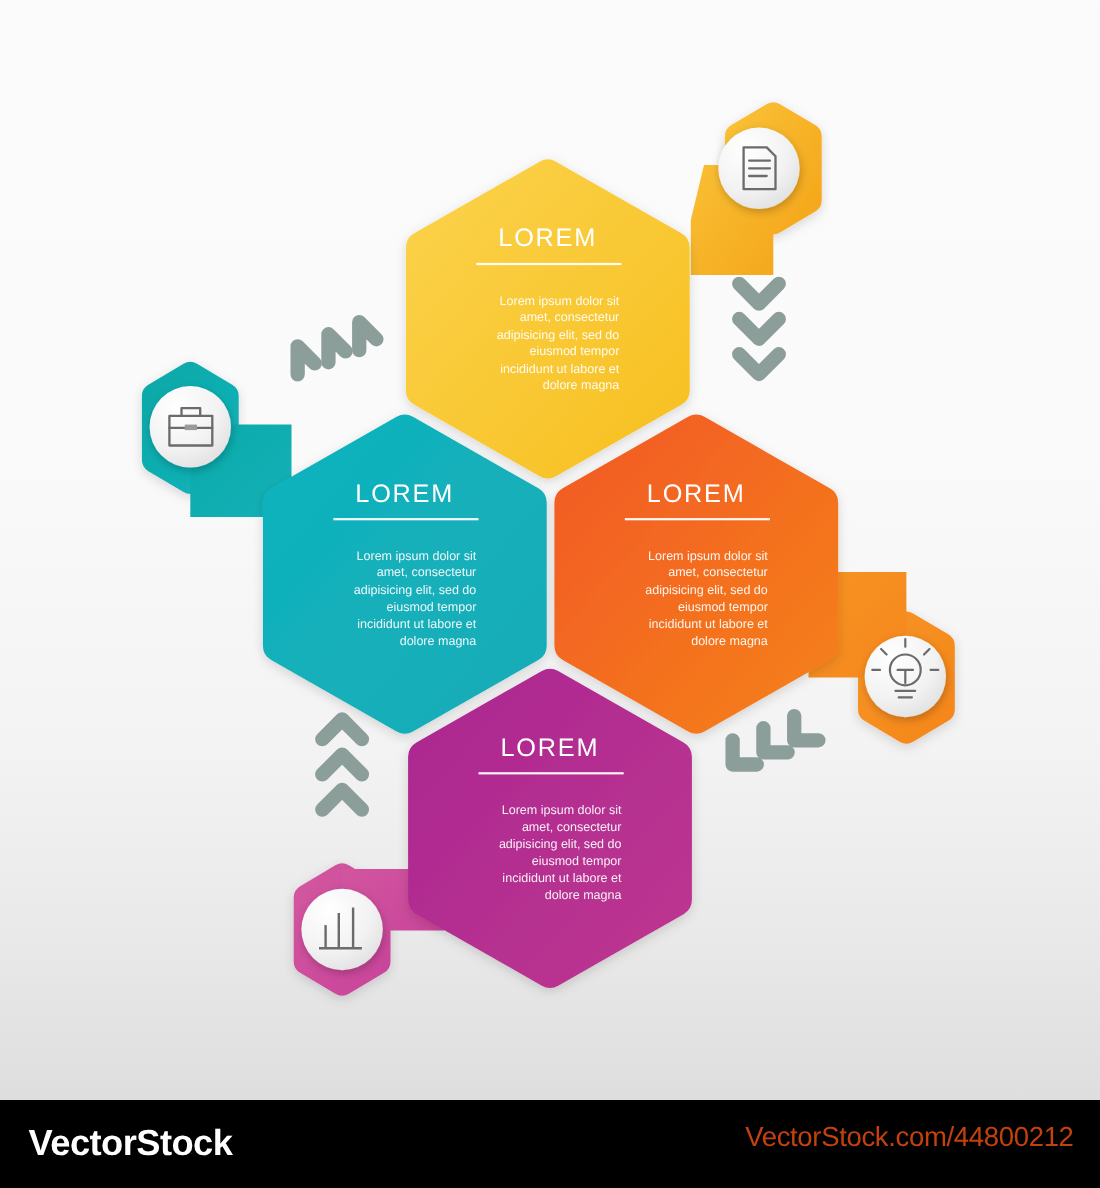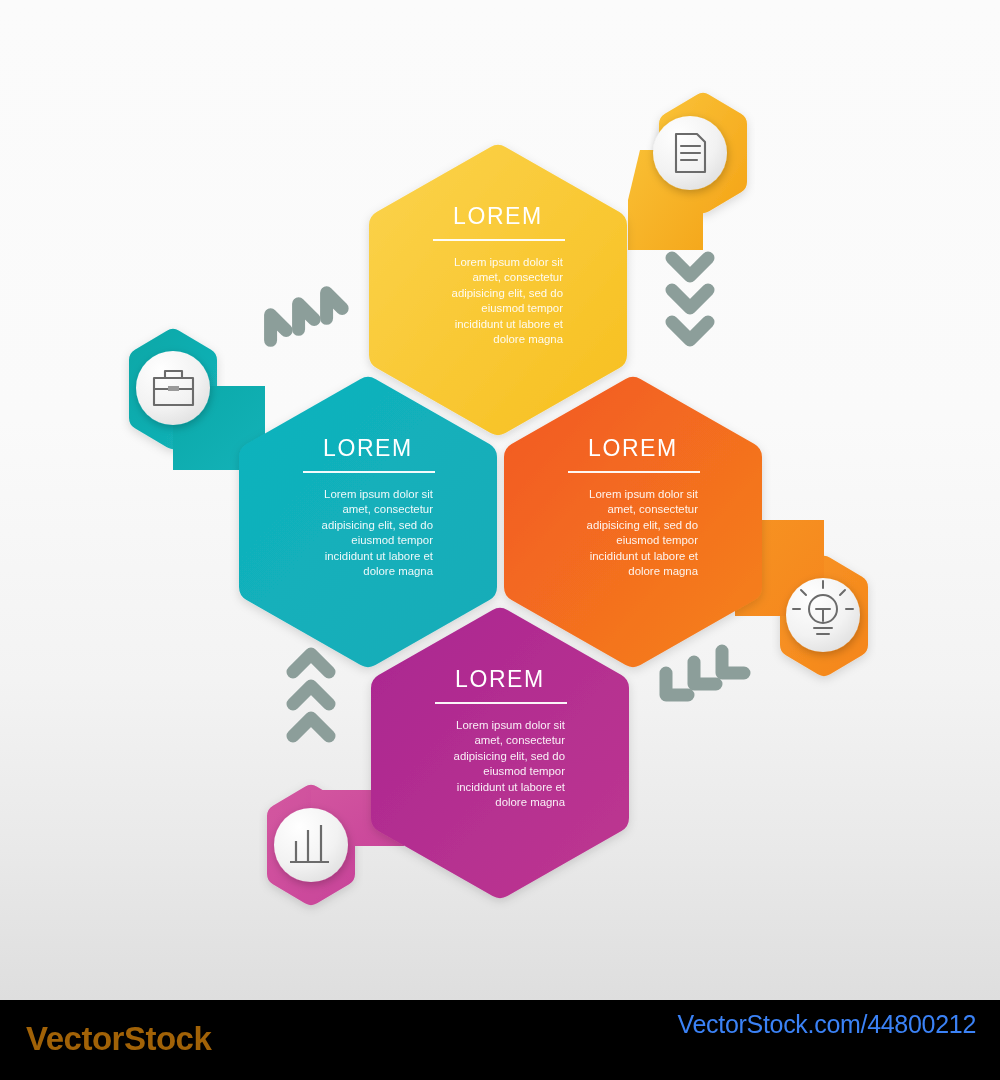--- a/index.html
+++ b/index.html
@@ -23,21 +23,21 @@
     font-weight:normal;
     font-size:23px;
     letter-spacing:1.6px;
     line-height:1;
     white-space:nowrap;
   }
   .title-rule{
     height:2px;background:#ffffff;margin-top:11px;opacity:.95;
   }
   .card-body{
-    margin-top:14px;
+    margin-top:26px;
     font-size:11.4px;
     line-height:15.4px;
     color:#ffffff;
     opacity:.92;
     text-align:right;
     width:130px;
   }
 
   
   .c-yellow{left:433px;top:205px;}
@@ -54,26 +54,26 @@
   .c-orange .card-title{margin-left:20px;}
   .c-purple .card-title{margin-left:20px;}
 
   
   #footer{
     position:absolute;left:0;top:1000px;width:1000px;height:80px;
     background:#000000;
   }
   #footer .brand{
     position:absolute;left:26px;top:20px;
-    color:#a16207;font-size:33px;font-weight:bold;letter-spacing:-0.5px;
+    color:#ffffff;font-size:33px;font-weight:bold;letter-spacing:-0.5px;
     font-family:"Liberation Sans", sans-serif;
   }
   #footer .url{
-    position:absolute;right:24px;top:10px;
-    color:#3b82f6;font-size:25px;letter-spacing:-0.3px;
+    position:absolute;right:24px;top:20px;
+    color:#c2410c;font-size:25px;letter-spacing:-0.3px;
   }
 </style>
 </head>
 <body>
 
 <div id="stage">
 
   <div id="canvas">
 
     <svg id="art" viewBox="0 0 1000 1000">

